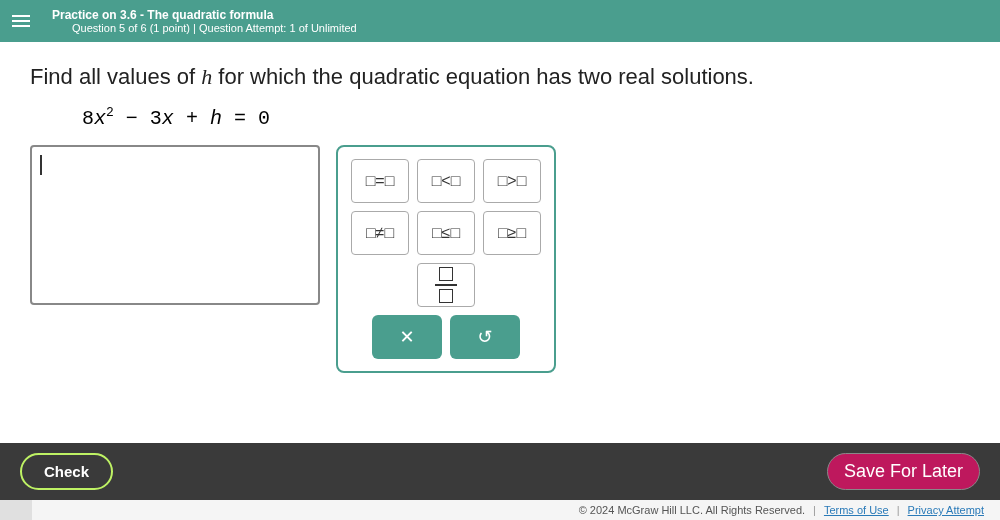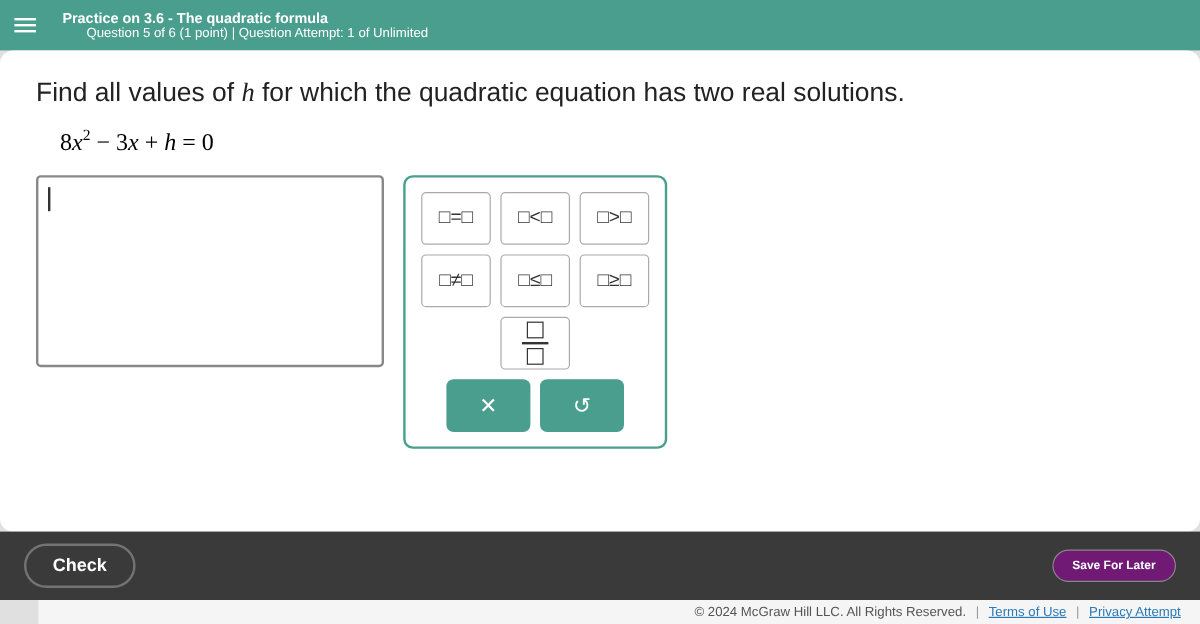--- a/index.html
+++ b/index.html
@@ -50,38 +50,37 @@
 
     
     .main-content {
       background: white;
       flex: 1;
       padding: 20px 30px;
       display: flex;
       flex-direction: column;
       gap: 12px;
       overflow: hidden;
-      border-radius: 11px;
     }
 
     .question-text {
       font-size: 22px;
       font-weight: normal;
       color: #222;
       line-height: 1.4;
     }
     .question-text em {
       font-style: italic;
       font-family: 'Times New Roman', serif;
     }
 
     .equation-line {
       font-size: 20px;
-      margin-left: 20px;
-      font-family: Liberation Serif, serif;
+      margin-left: 52px;
+      font-family: Liberation Mono, monospace;
     }
     .equation-line sup {
       font-size: 13px;
     }
 
     .instruction-text {
       font-size: 20px;
       color: #222;
     }
     .instruction-text em {
@@ -183,43 +182,42 @@
       color: white;
       padding: 10px 20px;
       display: flex;
       align-items: center;
       justify-content: space-between;
       flex-shrink: 0;
       min-height: 48px;
     }
     .check-btn {
       background: #3a3a3a;
-      border: 2px solid #737373;
+      border: 2px solid #bef264;
       color: white;
       padding: 8px 22px;
       border-radius: 20px;
       font-size: 15px;
       font-weight: bold;
       cursor: pointer;
     }
 
     .footer-right {
       display: flex;
       gap: 10px;
       align-items: center;
     }
     .footer-btn {
-      background: #701a75;
+      background: #be185d;
       border: 1.5px solid #888;
       color: white;
       padding: 7px 16px;
       border-radius: 20px;
-      font-size: 10px;
-      cursor: pointer;
-      font-weight: bold;
+      font-size: 18px;
+      cursor: pointer;
     }
 
     
     .copyright-bar {
       background: #f5f5f5;
       color: #555;
       font-size: 11px;
       padding: 4px 16px;
       display: flex;
       align-items: flex-end;

